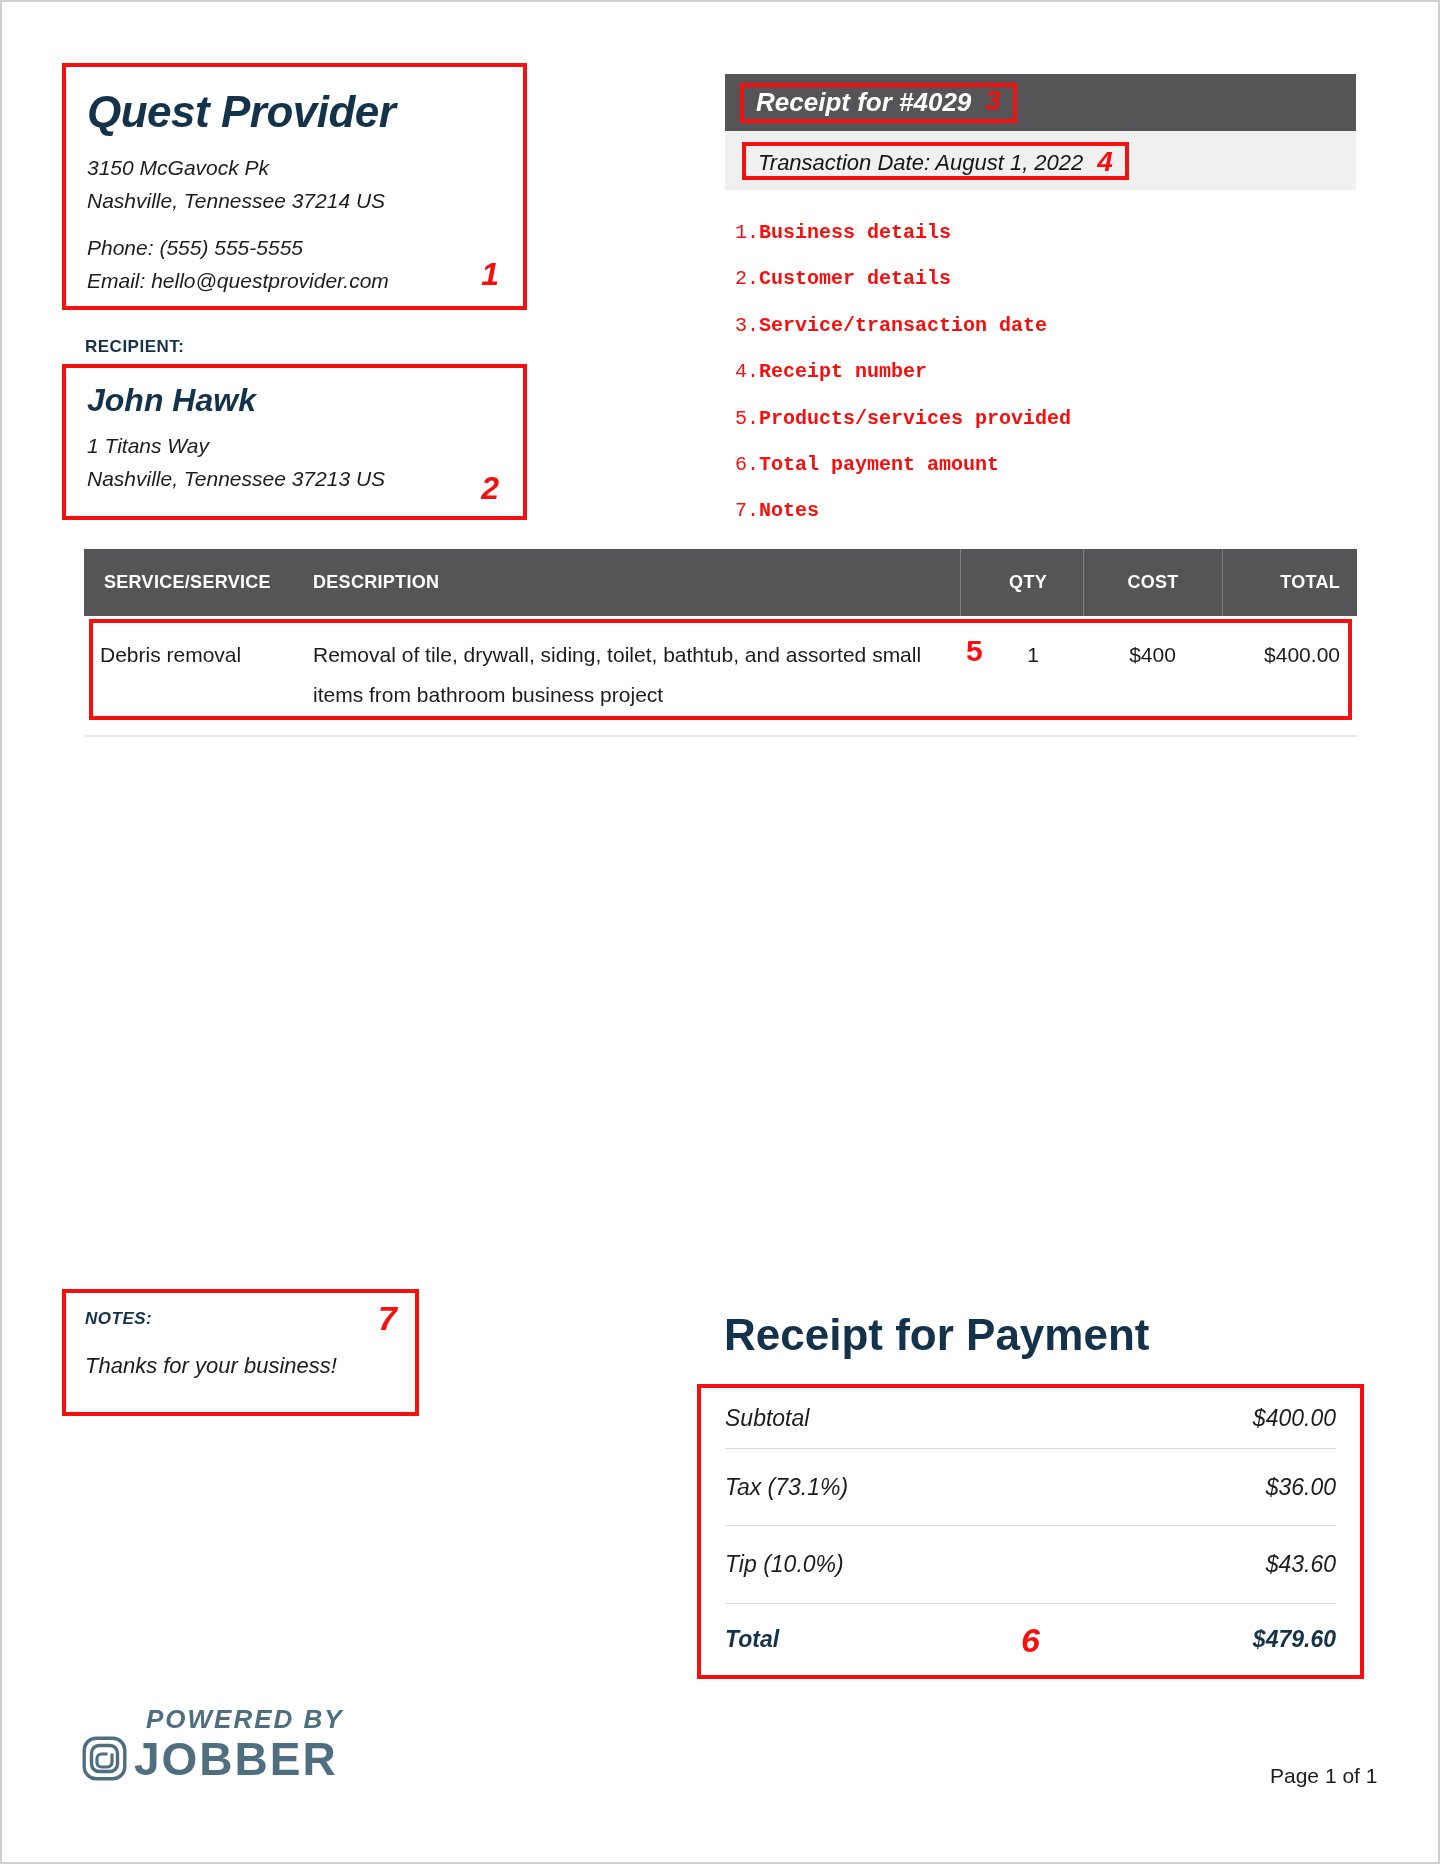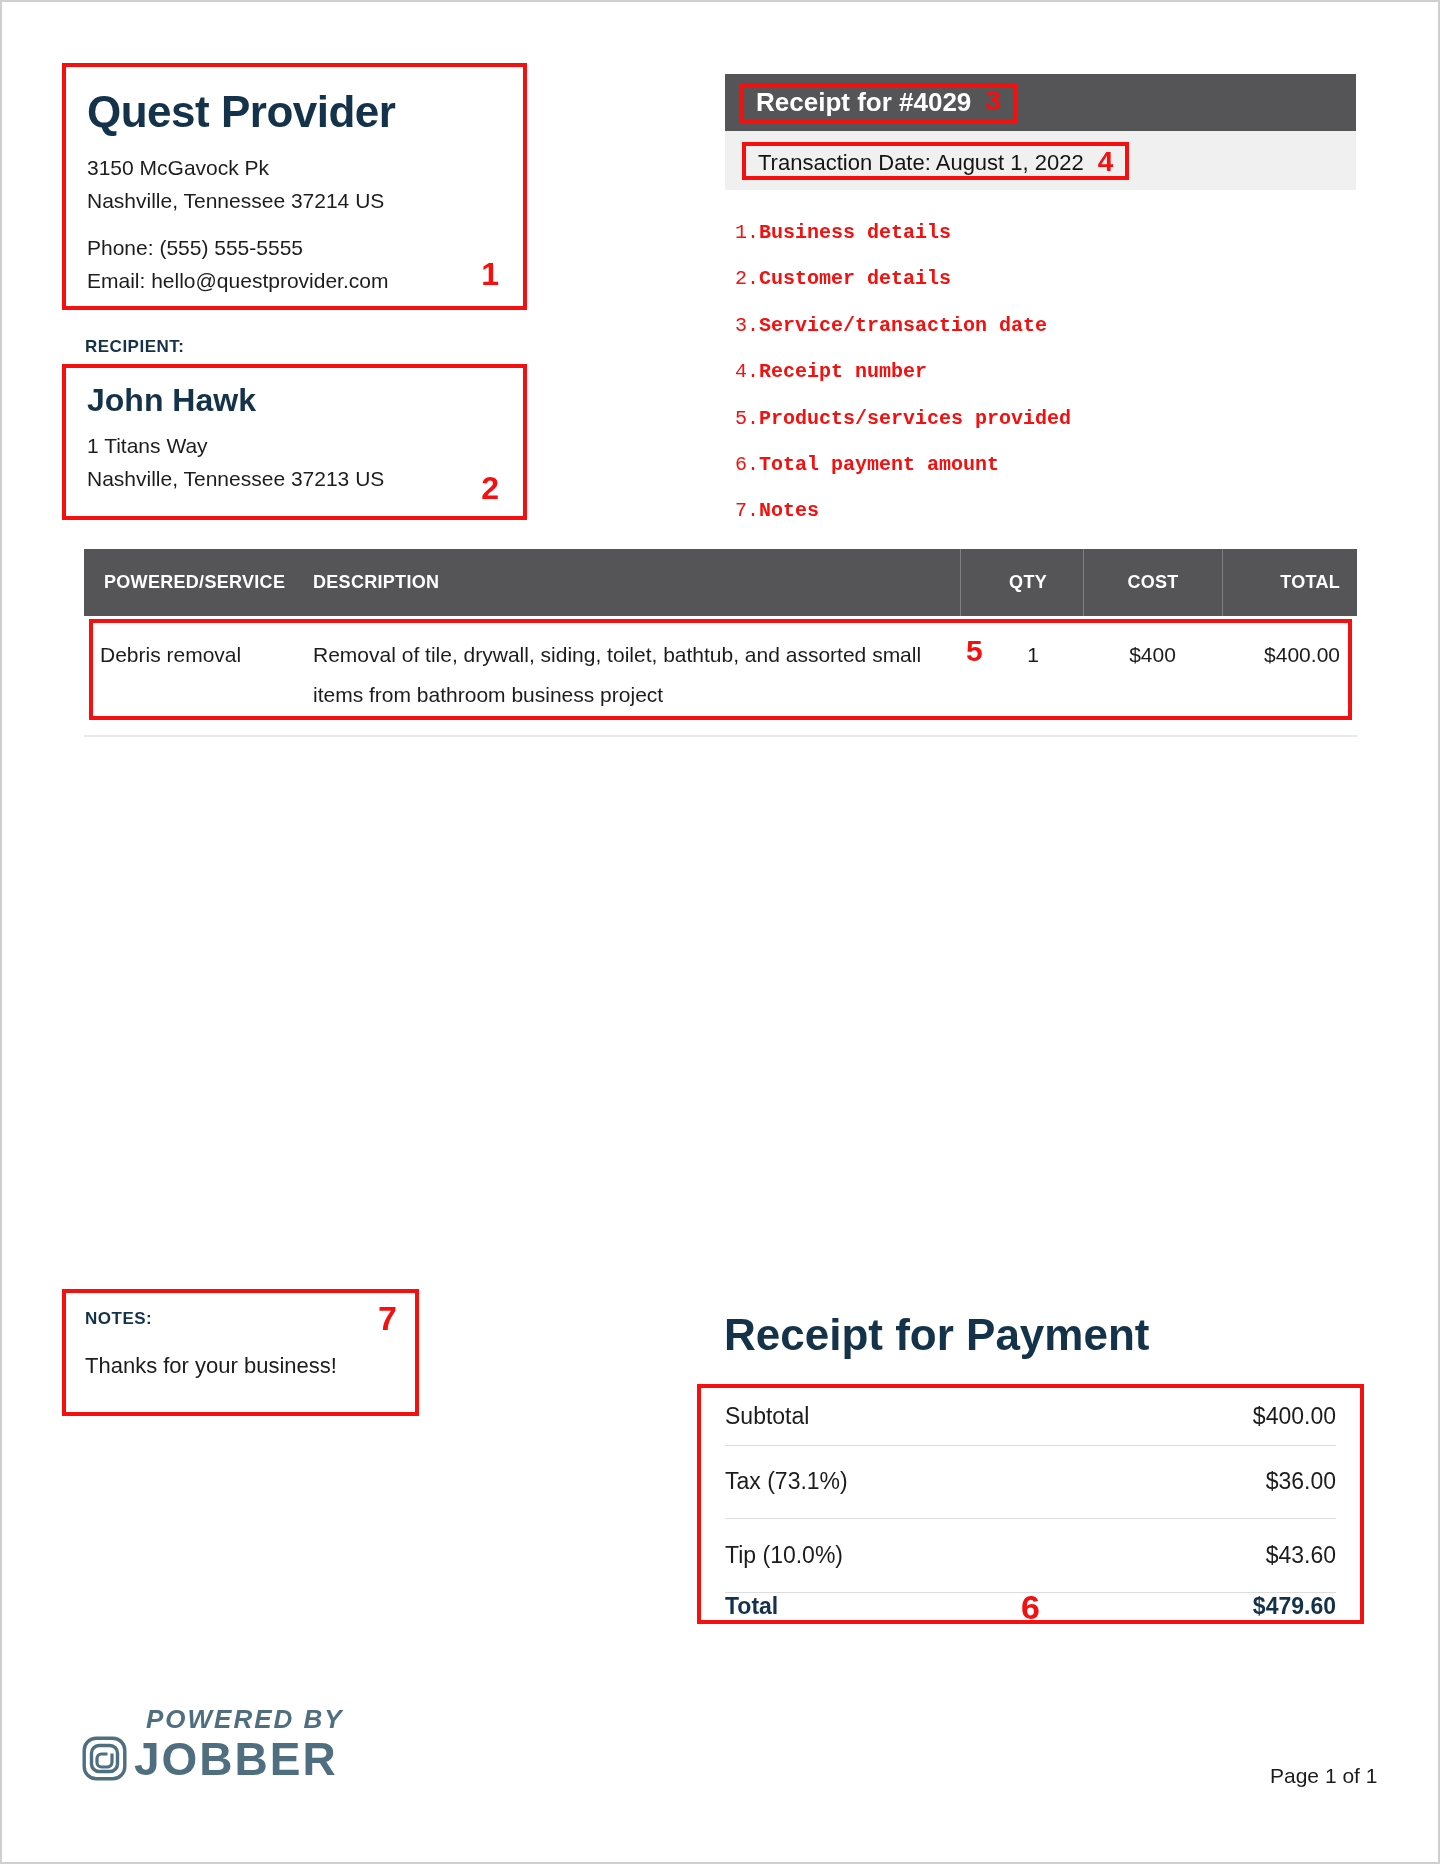--- a/index.html
+++ b/index.html
@@ -8,21 +8,21 @@
   #page {
     position: relative;
     width: 1440px;
     height: 1864px;
     background: #ffffff;
     box-shadow: inset 0 0 0 2px #cfcfcf;
     overflow: hidden;
   }
   .abs { position: absolute; }
   .navy { color: #14324a; }
-  .anno-box { border: 4px solid #f4100e; }
+  .anno-box { border: 4px solid #f4100e; font-style: italic; }
   .anno-num { font-weight: bold; color: #f4100e; font-size: 32px; line-height: 1; }
 
   
   #business-box { left: 62px; top: 63px; width: 465px; height: 247px; }
   .biz-name { margin: 20px 0 0 21px; font-size: 44px; font-weight: bold; letter-spacing: -0.5px; }
   .addr { margin: 14px 0 0 21px; font-size: 21px; line-height: 33px; color: #1d1d1d; }
   #business-box .anno-num { position: absolute; right: 24px; bottom: 16px; }
 
   
   #recipient-label { left: 85px; top: 337px; font-size: 17px; font-weight: bold; letter-spacing: 0.5px; }
@@ -70,21 +70,21 @@
   #row-divider { left: 84px; top: 735px; width: 1273px; height: 2px; background: #e9e9e9; }
 
   
   #notes-box { left: 62px; top: 1289px; width: 357px; height: 127px; }
   .notes-label { margin: 16px 0 0 19px; font-size: 17px; font-weight: bold; letter-spacing: 0.5px; }
   #notes-box .anno-num { position: absolute; right: 18px; top: 8px; font-size: 34px; }
   .notes-text { margin: 24px 0 0 19px; font-size: 22px; color: #1c1c1c; }
 
   
   #payment-heading { left: 724px; top: 1310px; font-size: 44px; font-weight: bold; }
-  #totals-box { left: 697px; top: 1384px; width: 667px; height: 240px;
+  #totals-box { left: 697px; top: 1384px; width: 667px; height: 295px;
     display: flex; flex-direction: column; }
   .t-row { display: flex; justify-content: space-between; align-items: center;
     padding: 0 24px; font-size: 23px; color: #1c1c1c; }
   .t-row.r1 { height: 60px; }
   .t-row.r2 { height: 76px; }
   .t-row.r3 { height: 77px; }
   .t-row.r4 { flex: 1; position: relative; }
   .t-div { height: 1px; background: #dcdcdc; margin: 0 24px; }
   .t-row.r4 .t-label, .t-row.r4 .t-value { font-weight: bold; color: #14324a; }
   .t-row.r4 .anno-num { position: absolute; left: 50%; top: 50%;
@@ -144,21 +144,21 @@
     <div class="legend-item"><span class="num">1.</span><span class="label">Business details</span></div>
     <div class="legend-item"><span class="num">2.</span><span class="label">Customer details</span></div>
     <div class="legend-item"><span class="num">3.</span><span class="label">Service/transaction date</span></div>
     <div class="legend-item"><span class="num">4.</span><span class="label">Receipt number</span></div>
     <div class="legend-item"><span class="num">5.</span><span class="label">Products/services provided</span></div>
     <div class="legend-item"><span class="num">6.</span><span class="label">Total payment amount</span></div>
     <div class="legend-item"><span class="num">7.</span><span class="label">Notes</span></div>
   </div>
 
   <div class="abs" id="items-header">
-    <div class="c-prod">POWERED/SERVICE</div>
+    <div class="c-prod">SERVICE/SERVICE</div>
     <div class="c-desc">DESCRIPTION</div>
     <div class="c-qty">QTY</div>
     <div class="c-cost">COST</div>
     <div class="c-total">TOTAL</div>
   </div>
 
   <div class="abs" id="item-row">
     <div class="r-prod">Debris removal</div>
     <div class="r-desc">Removal of tile, drywall, siding, toilet, bathtub, and assorted small items from bathroom business project</div>
     <div class="r-qty">1</div>

